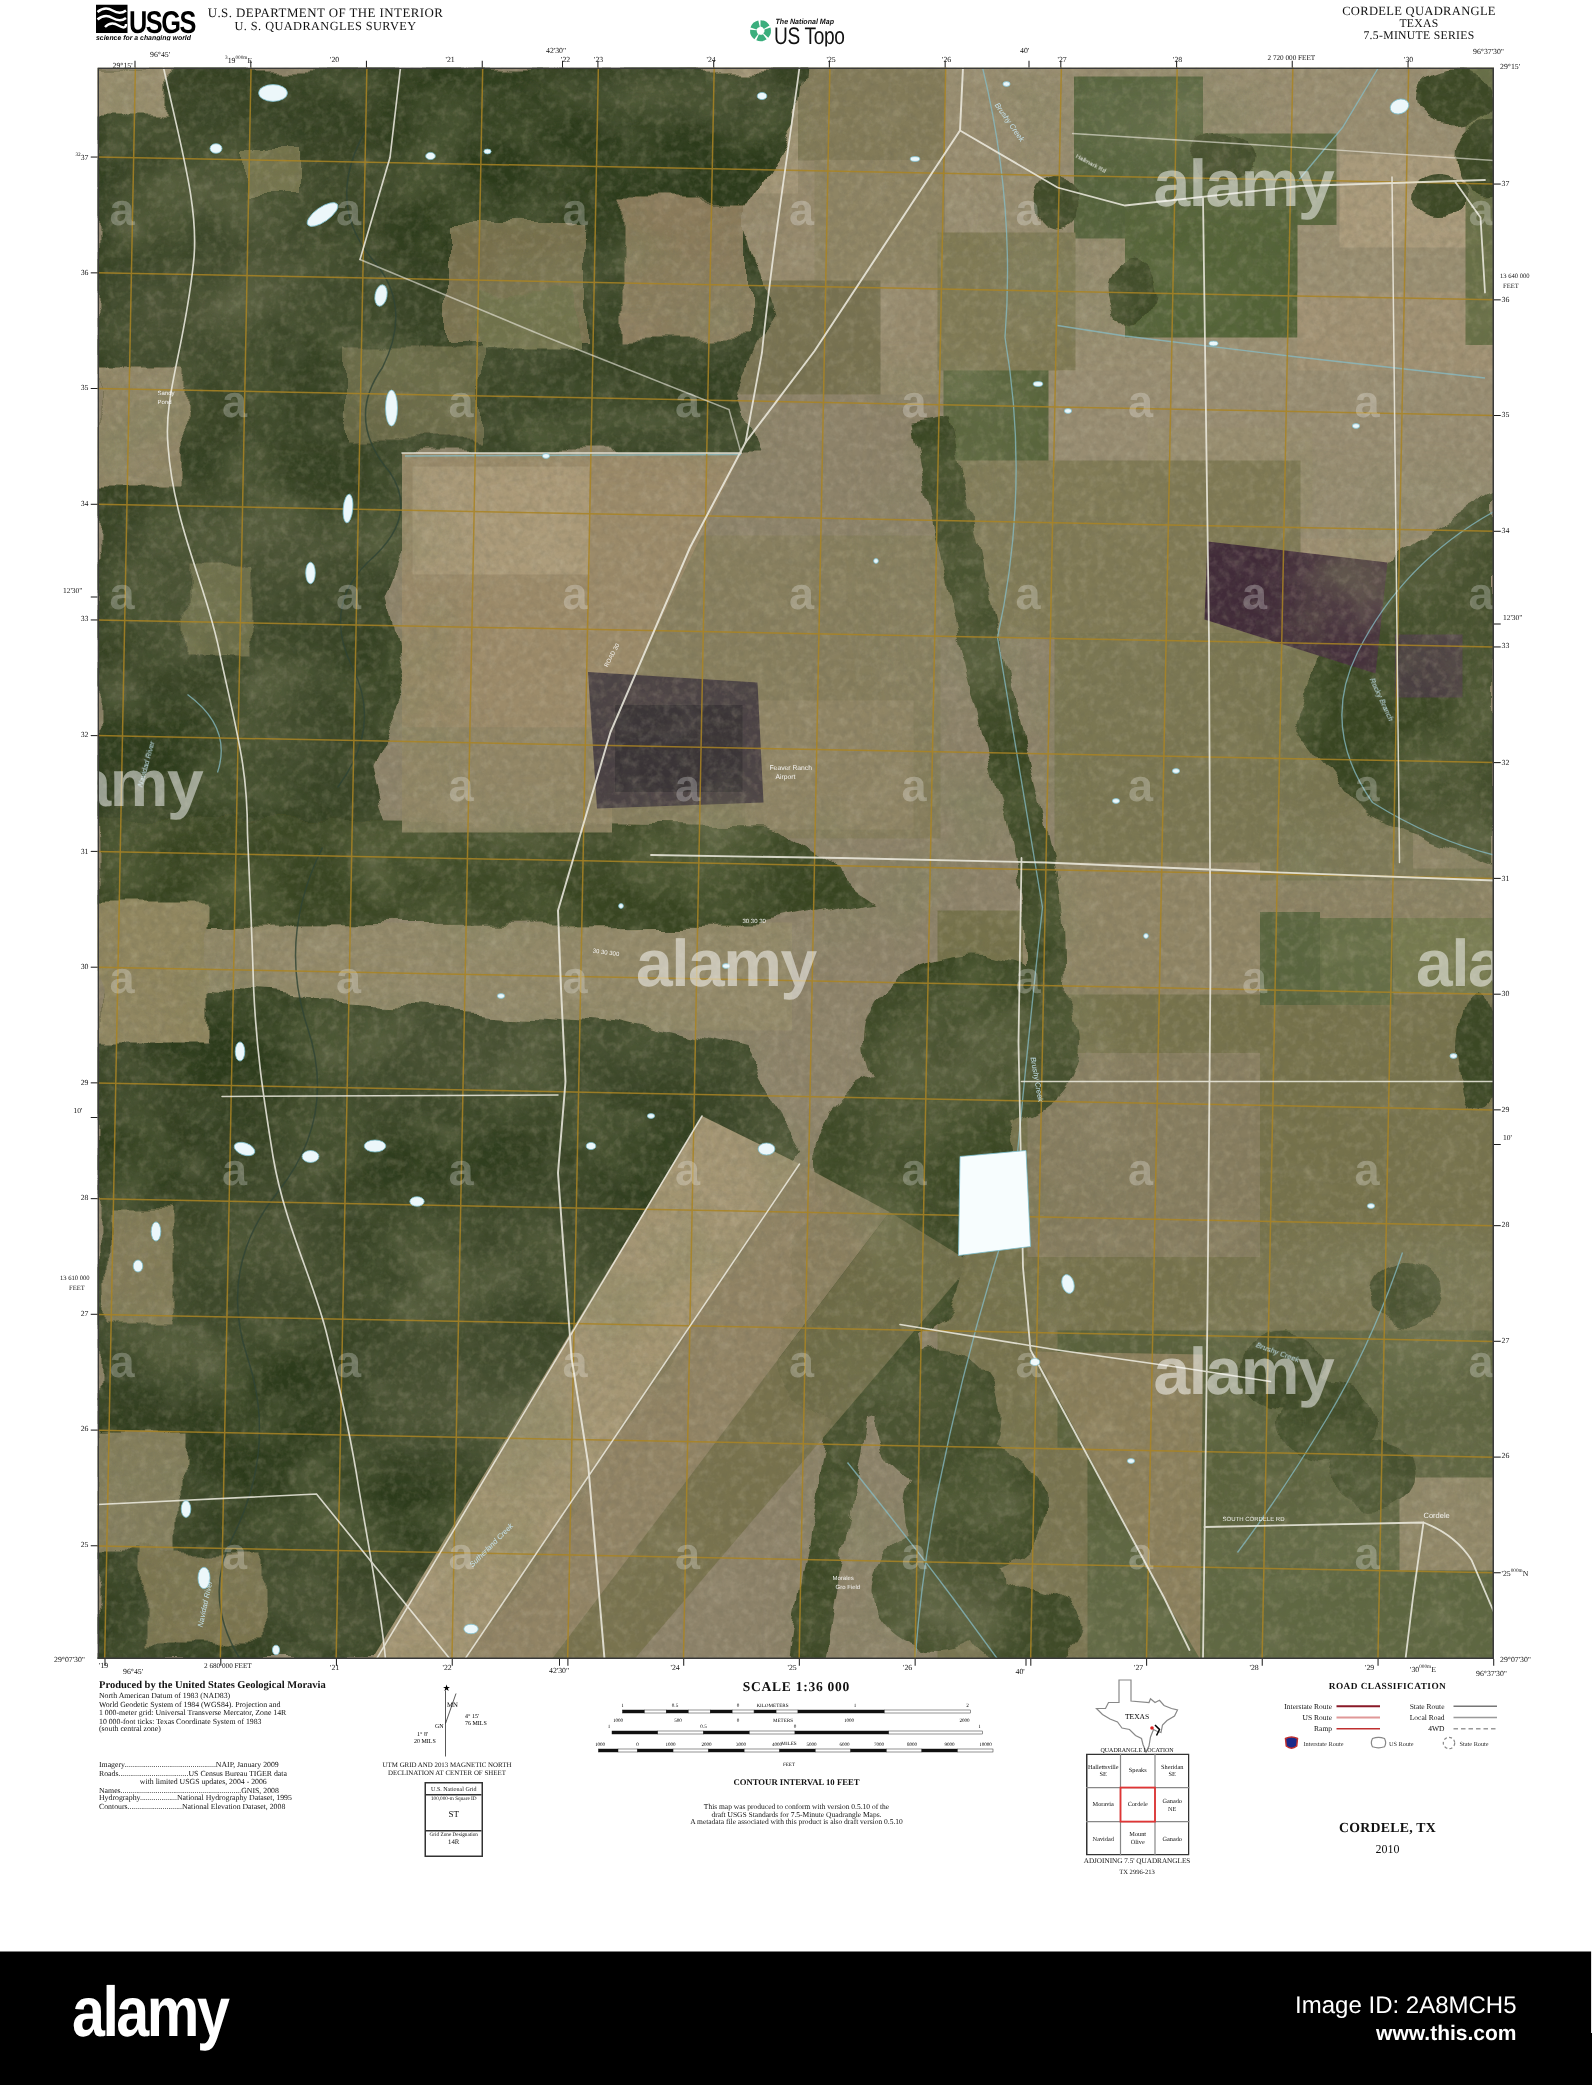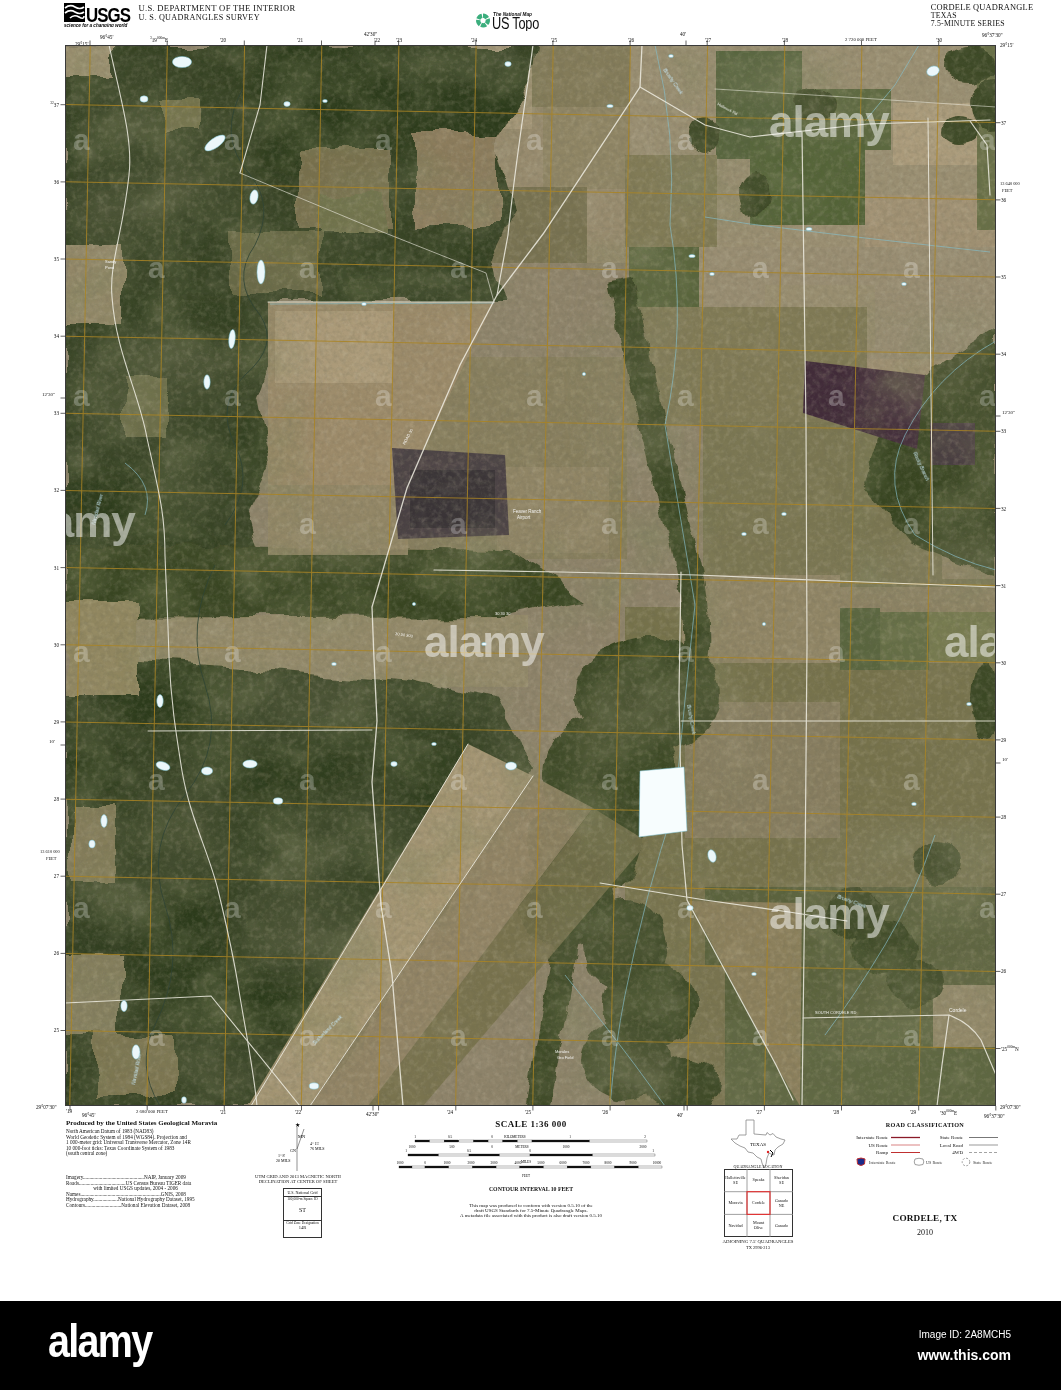--- a/index.html
+++ b/index.html
@@ -13,37 +13,37 @@
 
 <div class="abs" style="left:64px;top:3px;width:68px;height:24px"><svg width="68" height="24" viewBox="0 0 68 24">
         <rect x="0" y="0" width="21" height="19" fill="#000"></rect>
         <path d="M1,5 Q6,1 11,4 T20,4" stroke="#fff" stroke-width="1.7" fill="none"></path>
         <path d="M1,10 Q6,6 11,9 T20,9" stroke="#fff" stroke-width="1.7" fill="none"></path>
         <path d="M6,15 Q10,11 15,14 T20,13" stroke="#fff" stroke-width="1.6" fill="none"></path>
         <text x="22" y="19" font-family="Liberation Sans,sans-serif" font-weight="bold" font-size="21" letter-spacing="-1.2" textLength="44" lengthAdjust="spacingAndGlyphs" fill="#000">USGS</text>
         <text x="0" y="23.5" font-family="Liberation Sans,sans-serif" font-weight="bold" font-style="italic" font-size="4.6" fill="#000">science for a changing world</text>
       </svg></div>
 
-<div class="abs ctr" style="left:217px;top:4px;font-size:8.6px;letter-spacing:.3px;line-height:8.6px;text-align:left">U.S. DEPARTMENT OF THE INTERIOR<br><span style="font-size:8.2px">U. S. QUADRANGLES SURVEY</span></div>
-
-<div class="abs" style="left:474px;top:5px;width:80px;height:26px"><svg width="80" height="26" viewBox="0 0 80 26">
+<div class="abs ctr" style="left:217px;top:4px;font-size:8.6px;letter-spacing:.3px;line-height:8.6px;text-align:center">U.S. DEPARTMENT OF THE INTERIOR<br><span style="font-size:8.2px">U. S. QUADRANGLES SURVEY</span></div>
+
+<div class="abs" style="left:498px;top:5px;width:80px;height:26px"><svg width="80" height="26" viewBox="0 0 80 26">
         <g transform="translate(9,15.5)">
           <g fill="#3bae7d">
             <path d="M0,-7 A7,7 0 0,1 6,-3.5 L2.2,-1.2 A2.8,2.8 0 0,0 0,-2.8 Z"></path>
             <path transform="rotate(72)" d="M0,-7 A7,7 0 0,1 6,-3.5 L2.2,-1.2 A2.8,2.8 0 0,0 0,-2.8 Z"></path>
             <path transform="rotate(144)" d="M0,-7 A7,7 0 0,1 6,-3.5 L2.2,-1.2 A2.8,2.8 0 0,0 0,-2.8 Z"></path>
             <path transform="rotate(216)" d="M0,-7 A7,7 0 0,1 6,-3.5 L2.2,-1.2 A2.8,2.8 0 0,0 0,-2.8 Z"></path>
             <path transform="rotate(288)" d="M0,-7 A7,7 0 0,1 6,-3.5 L2.2,-1.2 A2.8,2.8 0 0,0 0,-2.8 Z"></path>
           </g>
         </g>
         <text x="19" y="11" font-family="Liberation Sans,sans-serif" font-weight="bold" font-style="italic" font-size="5" fill="#111" textLength="39" lengthAdjust="spacingAndGlyphs">The National Map</text>
         <text x="18" y="24" font-family="Liberation Sans,sans-serif" font-size="16" letter-spacing="-0.3" fill="#111" textLength="47" lengthAdjust="spacingAndGlyphs">US Topo</text>
       </svg></div>
 
-<div class="abs" style="left:982px;top:4px;font-size:8.4px;letter-spacing:.2px;line-height:8px;text-align:left;transform:translateX(-50%)">CORDELE QUADRANGLE<br><span style="font-size:7.8px">TEXAS</span><br><span style="font-size:7.8px">7.5-MINUTE SERIES</span></div>
+<div class="abs" style="left:946px;top:4px;font-size:8.4px;letter-spacing:.2px;line-height:8px;text-align:center;transform:translateX(-50%)">CORDELE QUADRANGLE<br><span style="font-size:7.8px">TEXAS</span><br><span style="font-size:7.8px">7.5-MINUTE SERIES</span></div>
 
 <div>
 <div class="abs " style="left:100px;top:34px;font-size:5.2px;">96°45'</div>
 <div class="abs " style="left:75px;top:41px;font-size:5.2px;">29°15'</div>
 <div class="abs " style="left:150px;top:36px;font-size:5.2px;"><sup style="font-size:3.5px">3</sup>19<sup style="font-size:3.5px">000m</sup>E</div>
 <div class="abs " style="left:220px;top:37px;font-size:5.2px;">'20</div>
 <div class="abs " style="left:297px;top:37px;font-size:5.2px;">'21</div>
 <div class="abs " style="left:374px;top:37px;font-size:5.2px;">'22</div>
 <div class="abs " style="left:471px;top:37px;font-size:5.2px;">'24</div>
 <div class="abs " style="left:551px;top:37px;font-size:5.2px;">'25</div>
@@ -707,14 +707,14 @@
         </g>
       </svg></div>
 
 <div class="abs ctr" style="left:925px;top:1213px;font-size:9.2px;font-weight:bold;letter-spacing:.2px">CORDELE, TX</div>
 <div class="abs ctr" style="left:925px;top:1228px;font-size:8px">2010</div>
 
 <div class="abs" style="left:0;top:1301px;width:1061px;height:89px;background:#000"></div>
 
 <div class="abs sans" style="left:48px;top:1313px;color:#fff;font-weight:bold;font-size:47px;letter-spacing:-2px;transform:scaleX(0.84);transform-origin:left">alamy</div>
 
-<div class="abs sans rgt" style="left:1011px;top:1329px;color:#fff;font-size:10px">Image ID: 2A8MCH5</div>
+<div class="abs sans rgt" style="left:1011px;top:1329px;color:#fff;font-size:16px">Image ID: 2A8MCH5</div>
 <div class="abs sans rgt" style="left:1011px;top:1347px;color:#fff;font-size:14px;font-weight:bold">www.this.com</div>
 </div>
 </body></html>

